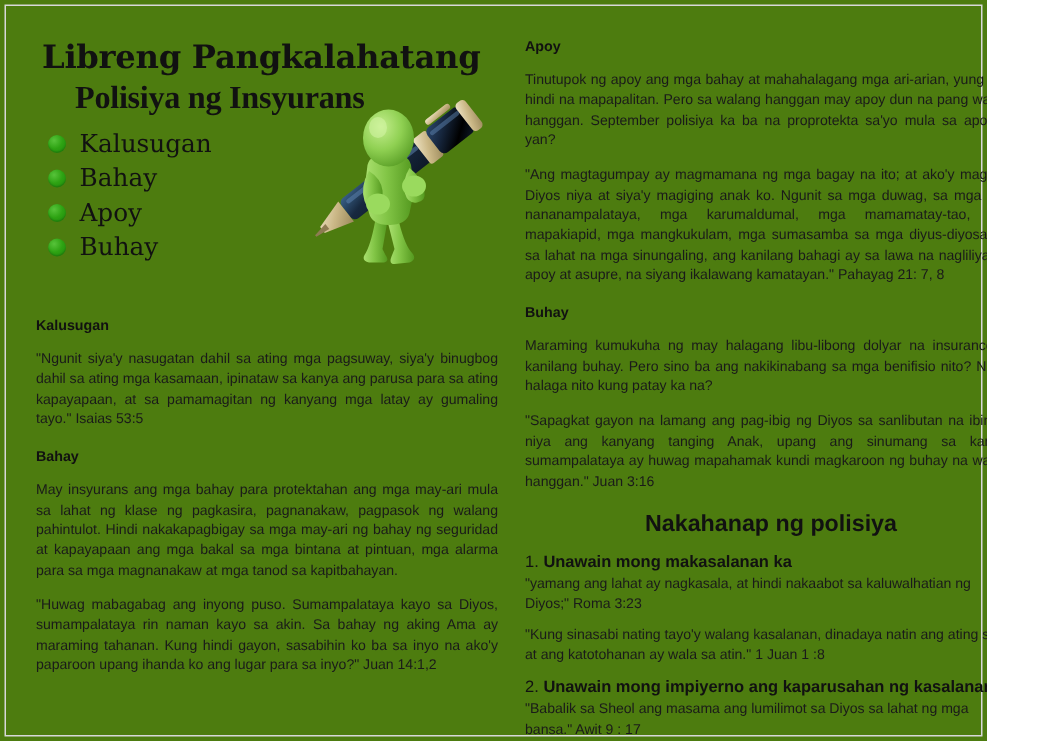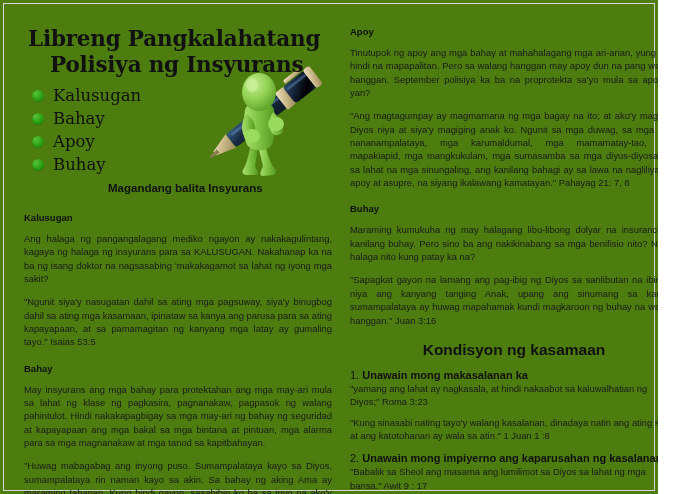--- a/index.html
+++ b/index.html
@@ -61,21 +61,21 @@
   .doc-title {
     font-family: "DejaVu Serif", "Liberation Serif", serif;
     font-weight: bold;
     font-size: 21.5px;
     line-height: 1.22;
     color: #111111;
     letter-spacing: -0.2px;
     margin: 0 0 2px 0;
   }
   .doc-title .line1 { display: block; text-align: left; padding-left: 4px; }
-  .doc-title .line2 { display: block; text-align: left; padding-left: 26px; }
+  .doc-title .line2 { display: block; text-align: left; padding-left: 26px; font-family: Liberation Serif, serif; }
 
   .bullet-list {
     list-style: none;
     margin: 8px 0 0 0;
     padding: 0;
   }
   .bullet-list li {
     display: flex;
     align-items: center;
     margin: 0 0 3px 0;
@@ -253,44 +253,42 @@
             <li>
               <span class="bullet-dot"></span>
               <span class="bullet-label">Apoy</span>
             </li>
             <li>
               <span class="bullet-dot"></span>
               <span class="bullet-label">Buhay</span>
             </li>
           </ul>
 
-          <div class="tagline">Magandang balita Insyurans</div>
         </div>
       </div>
 
       <div class="sec-head">Kalusugan</div>
-      <p class="body">Ang halaga ng pangangalagang mediko ngayon ay nakakagulintang, kagaya ng halaga ng insyurans para sa KALUSUGAN. Nakahanap ka na ba ng isang doktor na nagsasabing 'makakagamot sa lahat ng iyong mga sakit?</p>
       <p class="body">"Ngunit siya'y nasugatan dahil sa ating mga pagsuway, siya'y binugbog dahil sa ating mga kasamaan, ipinataw sa kanya ang parusa para sa ating kapayapaan, at sa pamamagitan ng kanyang mga latay ay gumaling tayo." Isaias 53:5</p>
 
       <div class="sec-head">Bahay</div>
       <p class="body">May insyurans ang mga bahay para protektahan ang mga may-ari mula sa lahat ng klase ng pagkasira, pagnanakaw, pagpasok ng walang pahintulot. Hindi nakakapagbigay sa mga may-ari ng bahay ng seguridad at kapayapaan ang mga bakal sa mga bintana at pintuan, mga alarma para sa mga magnanakaw at mga tanod sa kapitbahayan.</p>
       <p class="body last">"Huwag mabagabag ang inyong puso. Sumampalataya kayo sa Diyos, sumampalataya rin naman kayo sa akin. Sa bahay ng aking Ama ay maraming tahanan. Kung hindi gayon, sasabihin ko ba sa inyo na ako'y paparoon upang ihanda ko ang lugar para sa inyo?" Juan 14:1,2</p>
     </div>
 
     <div class="col-right">
 
       <div class="sec-head">Apoy</div>
       <p class="body">Tinutupok ng apoy ang mga bahay at mahahalagang mga ari-arian, yung iba'y hindi na mapapalitan. Pero sa walang hanggan may apoy dun na pang walang hanggan. September polisiya ka ba na proprotekta sa'yo mula sa apoy na yan?</p>
       <p class="body">"Ang magtagumpay ay magmamana ng mga bagay na ito; at ako'y magiging Diyos niya at siya'y magiging anak ko. Ngunit sa mga duwag, sa mga hindi nananampalataya, mga karumaldumal, mga mamamatay-tao, mga mapakiapid, mga mangkukulam, mga sumasamba sa mga diyus-diyosan, at sa lahat na mga sinungaling, ang kanilang bahagi ay sa lawa na nagliliyab sa apoy at asupre, na siyang ikalawang kamatayan." Pahayag 21: 7, 8</p>
 
       <div class="sec-head">Buhay</div>
       <p class="body">Maraming kumukuha ng may halagang libu-libong dolyar na insurance ng kanilang buhay. Pero sino ba ang nakikinabang sa mga benifisio nito? Ngunit halaga nito kung patay ka na?</p>
       <p class="body">"Sapagkat gayon na lamang ang pag-ibig ng Diyos sa sanlibutan na ibinigay niya ang kanyang tanging Anak, upang ang sinumang sa kanya'y sumampalataya ay huwag mapahamak kundi magkaroon ng buhay na walang hanggan." Juan 3:16</p>
 
-      <div class="big-head">Kondisyon ng kasamaan</div>
+      <div class="big-head">Nakahanap ng polisiya</div>
 
       <div class="cond-item">
         <div class="cond-title">
           <span>1.</span>
           <b>Unawain mong makasalanan ka</b>
         </div>
         <p class="cond-body">"yamang ang lahat ay nagkasala, at hindi nakaabot sa kaluwalhatian ng Diyos;" Roma 3:23</p>
         <div class="gap-sm"></div>
         <p class="cond-body">"Kung sinasabi nating tayo'y walang kasalanan, dinadaya natin ang ating sarili at ang katotohanan ay wala sa atin." 1 Juan 1 :8</p>
       </div>

